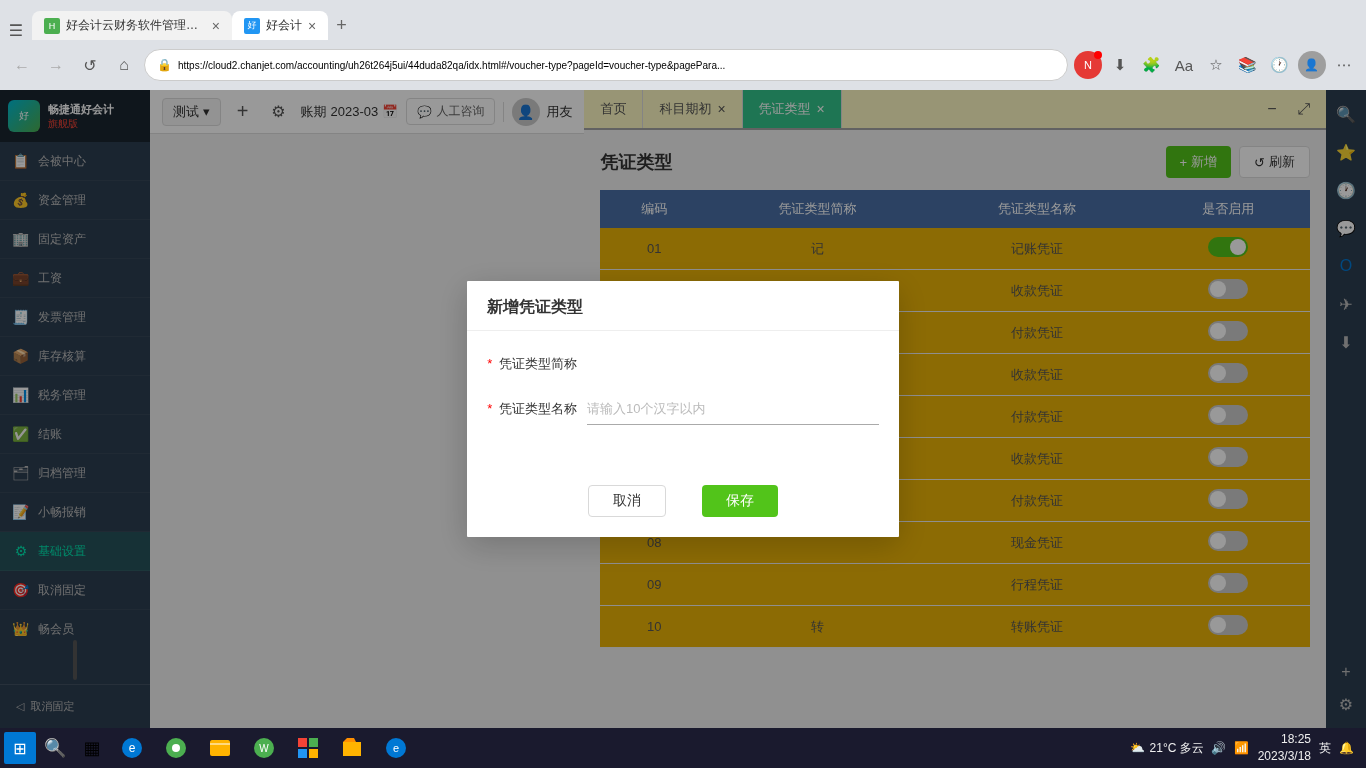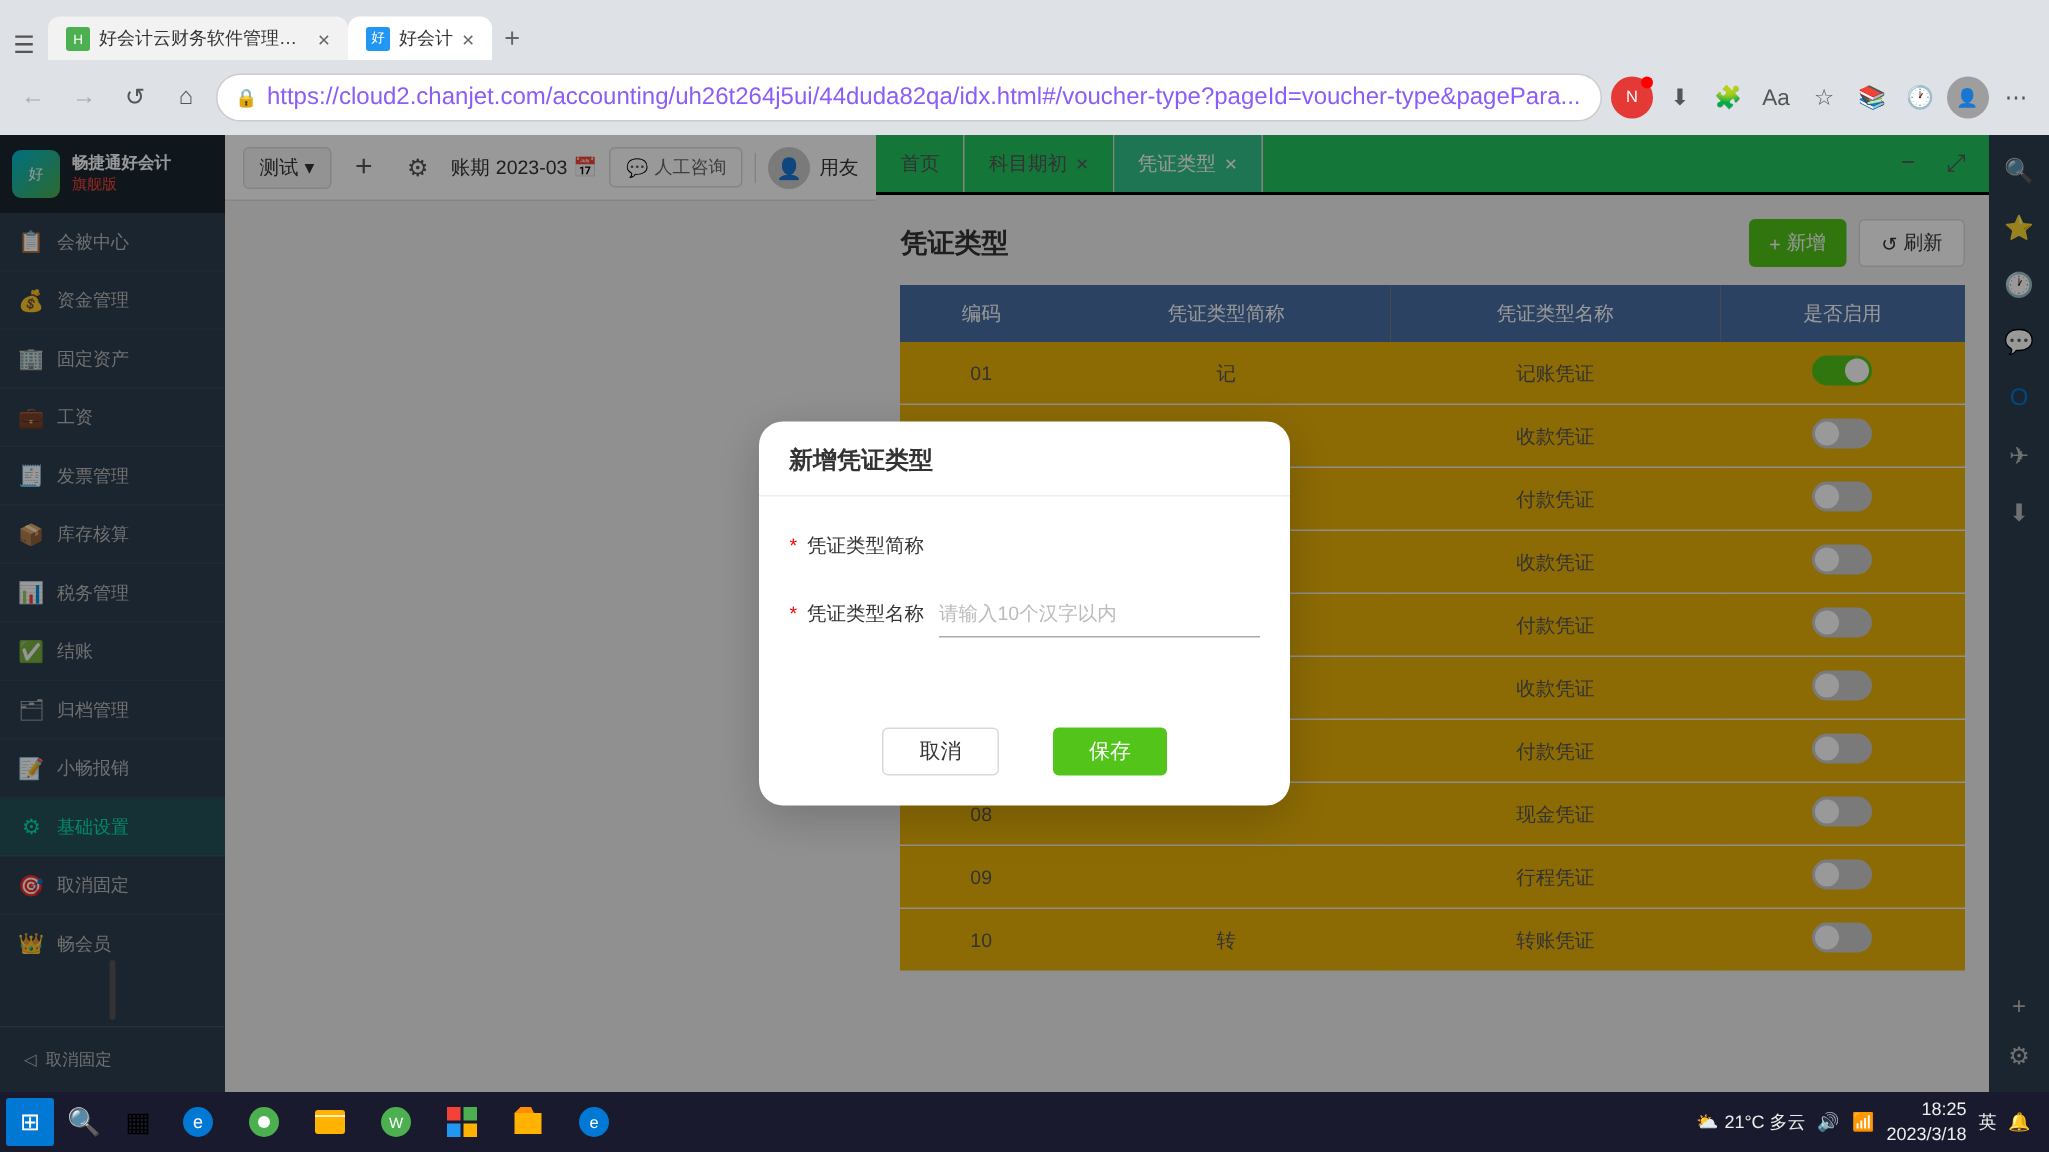--- a/index.html
+++ b/index.html
@@ -13,21 +13,21 @@
     .browser-tab .tab-favicon { width: 16px; height: 16px; background: #4CAF50; border-radius: 2px; font-size: 9px; color: white; display: flex; align-items: center; justify-content: center; flex-shrink: 0; }
     .browser-tab .tab-favicon.blue { background: #2196F3; }
     .browser-tab .tab-title { font-size: 12px; white-space: nowrap; overflow: hidden; text-overflow: ellipsis; max-width: 140px; }
     .browser-tab .tab-close { font-size: 14px; color: #666; cursor: pointer; flex-shrink: 0; }
     .new-tab-btn { padding: 4px 8px; font-size: 18px; color: #666; cursor: pointer; }
     .browser-address-bar { display: flex; align-items: center; background: #dee1e6; padding: 4px 8px; gap: 6px; height: 50px; }
     .browser-nav-btn { width: 28px; height: 28px; border-radius: 50%; display: flex; align-items: center; justify-content: center; cursor: pointer; color: #555; font-size: 16px; }
     .browser-nav-btn.disabled { color: #aaa; }
     .address-input { flex: 1; height: 32px; border-radius: 16px; background: #fff; border: 1px solid #ccc; padding: 0 12px; font-size: 12px; color: #333; display: flex; align-items: center; gap: 6px; }
     .address-input .lock-icon { color: #666; font-size: 12px; }
-    .address-input .url-text { font-size: 16px; color: #8b5cf6; overflow: hidden; text-overflow: ellipsis; white-space: nowrap; }
+    .address-input .url-text { font-size: 10px; color: #000000; overflow: hidden; text-overflow: ellipsis; white-space: nowrap; }
     .browser-tools { display: flex; gap: 4px; align-items: center; }
     .browser-tool-btn { width: 28px; height: 28px; display: flex; align-items: center; justify-content: center; cursor: pointer; border-radius: 4px; color: #555; font-size: 15px; }
     .extension-btn { width: 28px; height: 28px; border-radius: 50%; background: #ccc; display: flex; align-items: center; justify-content: center; font-size: 12px; color: #333; cursor: pointer; }
     .extension-btn.red-dot { position: relative; }
     .extension-btn.red-dot::after { content: ''; position: absolute; top: 0; right: 0; width: 8px; height: 8px; background: red; border-radius: 50%; }
 
     
     .app-container { display: flex; height: calc(768px - 90px - 40px); }
 
     
@@ -53,21 +53,21 @@
     .period-info { display: flex; align-items: center; gap: 4px; font-size: 13px; color: #333; }
     .period-icon { color: #4CAF50; }
     .header-btn { display: flex; align-items: center; gap: 4px; padding: 4px 10px; border: 1px solid #ddd; border-radius: 4px; cursor: pointer; font-size: 12px; color: #666; }
     .header-separator { width: 1px; height: 20px; background: #ddd; }
     .user-info { display: flex; align-items: center; gap: 6px; cursor: pointer; font-size: 13px; color: #333; }
     .user-avatar { width: 28px; height: 28px; border-radius: 50%; background: #ccc; display: flex; align-items: center; justify-content: center; font-size: 14px; }
     .add-btn { width: 28px; height: 28px; display: flex; align-items: center; justify-content: center; cursor: pointer; color: #555; font-size: 20px; }
     .settings-btn { width: 28px; height: 28px; display: flex; align-items: center; justify-content: center; cursor: pointer; color: #555; font-size: 16px; }
 
     
-    .tab-bar { display: flex; align-items: center; background: #22c55e; border-bottom: 2px solid #000000; padding: 0; }
+    .tab-bar { display: flex; align-items: center; background: #fef9c3; border-bottom: 2px solid #a3a3a3; padding: 0; }
     .page-tab { display: flex; align-items: center; padding: 10px 16px; cursor: pointer; font-size: 13px; color: #555; gap: 6px; border-right: 1px solid #ddd; }
     .page-tab.active { background: #33c48a; color: #fff; }
     .page-tab .tab-x { font-size: 14px; line-height: 1; cursor: pointer; }
     .tab-controls { margin-left: auto; display: flex; gap: 4px; padding: 0 8px; }
     .tab-ctrl-btn { width: 28px; height: 28px; display: flex; align-items: center; justify-content: center; cursor: pointer; color: #555; font-size: 16px; border-radius: 4px; }
 
     
     .page-content { flex: 1; overflow-y: auto; padding: 16px; }
     .page-content::-webkit-scrollbar { width: 6px; }
     .page-content::-webkit-scrollbar-thumb { background: #ccc; }
@@ -87,21 +87,21 @@
     .data-table tbody td { padding: 9px 12px; text-align: center; font-size: 13px; color: #555; }
 
     
     .toggle-switch { width: 40px; height: 20px; border-radius: 10px; background: #ccc; position: relative; display: inline-block; cursor: pointer; }
     .toggle-switch.on { background: #52c41a; }
     .toggle-switch::after { content: ''; position: absolute; width: 16px; height: 16px; border-radius: 50%; background: white; top: 2px; left: 2px; transition: left 0.2s; }
     .toggle-switch.on::after { left: 22px; }
 
     
     .modal-overlay { position: fixed; top: 90px; left: 0; right: 0; bottom: 40px; background: rgba(0,0,0,0.4); display: flex; align-items: center; justify-content: center; z-index: 1000; }
-    .modal { background: #fff; border-radius: 16px; padding: 0; width: 354px; box-shadow: 0 8px 32px rgba(0,0,0,0.2); overflow: hidden; }
+    .modal { background: #fff; border-radius: 1px; padding: 0; width: 432px; box-shadow: 0 8px 32px rgba(0,0,0,0.2); overflow: hidden; }
     .modal-header { padding: 16px 20px 12px; font-size: 16px; font-weight: bold; color: #333; border-bottom: 1px solid #eee; }
     .modal-body { padding: 24px 20px; }
     .form-row { display: flex; align-items: center; margin-bottom: 20px; }
     .form-label { font-size: 13px; color: #333; width: 100px; flex-shrink: 0; text-align: right; padding-right: 10px; }
     .form-label .required { color: red; margin-right: 3px; }
     .form-input { flex: 1; height: 32px; border: none; border-bottom: 1px solid #aaa; outline: none; font-size: 13px; padding: 4px 0; color: #333; background: transparent; }
     .form-input::placeholder { color: #bbb; }
     .modal-footer { display: flex; justify-content: center; gap: 36px; padding: 16px 20px 20px; }
     .btn-cancel { padding: 6px 24px; border: 1px solid #d9d9d9; background: #fff; border-radius: 4px; cursor: pointer; font-size: 14px; color: #333; }
     .btn-save { padding: 6px 24px; border: none; background: #52c41a; border-radius: 4px; cursor: pointer; font-size: 14px; color: #fff; }

